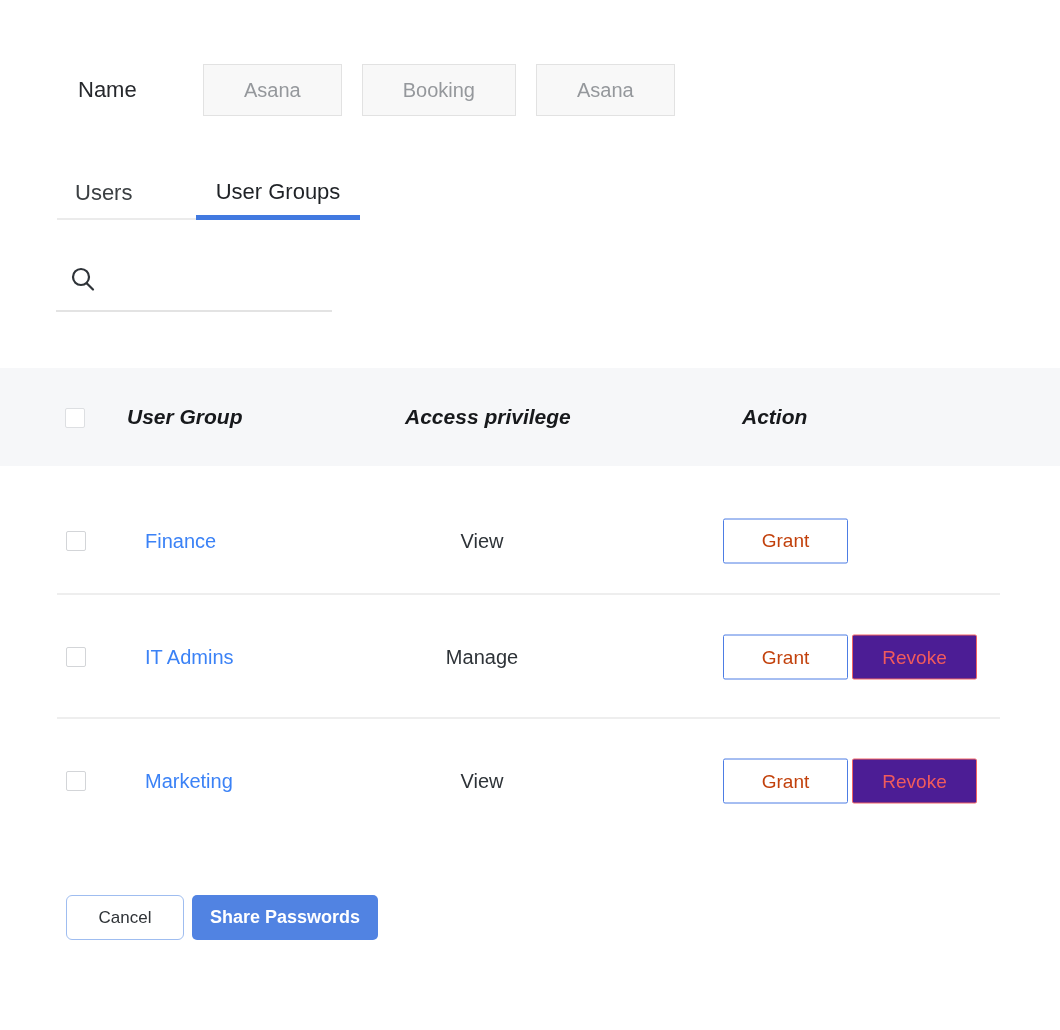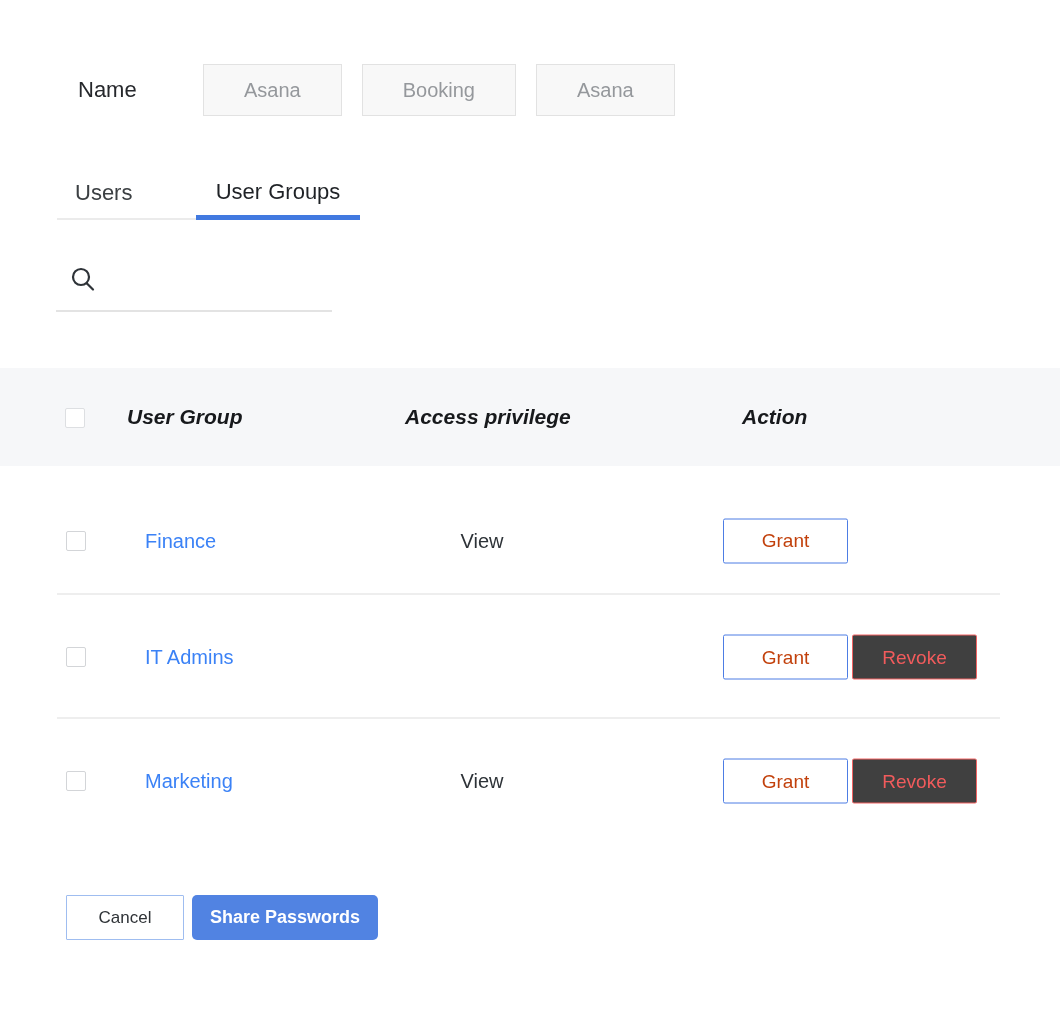--- a/index.html
+++ b/index.html
@@ -46,26 +46,26 @@
   .cell-name   { position:absolute; left:145px; top:50%; transform:translateY(-50%); font-size:20px; color:#3b82f6; }
   .cell-access { position:absolute; left:382px; width:200px; text-align:center; top:50%;
                  transform:translateY(-50%); font-size:20px; color:#2e3338; }
   .cell-action { position:absolute; left:723px; top:50%; transform:translateY(-50%); display:flex; gap:4px; }
   .row-1 .checkbox, .row-1 .cell-name, .row-1 .cell-access { top:calc(50% + 10px); }
   .row-1 .cell-action { top:calc(50% + 10px); }
 
   button { font-family:"Liberation Sans", sans-serif; cursor:pointer; }
   .btn-grant  { width:125px; height:45px; background:#fff; border:1px solid #4d7de4; border-radius:2px;
                 color:#c2410c; font-size:19px; }
-  .btn-revoke { width:125px; height:45px; background:#404040; border:1px solid #f26363; border-radius:2px;
+  .btn-revoke { width:125px; height:45px; background:#4c1d95; border:1px solid #f26363; border-radius:2px;
                 color:#f15b5c; font-size:19px; }
 
   
   .btn-cancel { position:absolute; left:66px; top:895px; width:118px; height:45px; background:#fff;
-                border:1px solid #9fbdf0; border-radius:1px; font-size:17px; color:#2f3337; }
+                border:1px solid #9fbdf0; border-radius:6px; font-size:17px; color:#2f3337; }
   .btn-share  { position:absolute; left:192px; top:895px; width:186px; height:45px; background:#5183e2;
                 border:none; border-radius:5px; font-size:18px; font-weight:700; color:#fff; }
 </style>
 </head>
 <body>
 
 <div class="canvas">
 
   <div class="name-row">
     <span class="name-label">Name</span>
@@ -104,20 +104,21 @@
     <span class="cell-access">View</span>
     <div class="cell-action">
       <button class="btn-grant">Grant</button>
     </div>
     <div class="divider"></div>
   </div>
 
   <div class="row row-2">
     <span class="checkbox"></span>
     <span class="cell-name">IT Admins</span>
+    <span class="cell-access">Manage</span>
     <div class="cell-action">
       <button class="btn-grant">Grant</button>
       <button class="btn-revoke">Revoke</button>
     </div>
     <div class="divider"></div>
   </div>
 
   <div class="row row-3">
     <span class="checkbox"></span>
     <span class="cell-name">Marketing</span>

